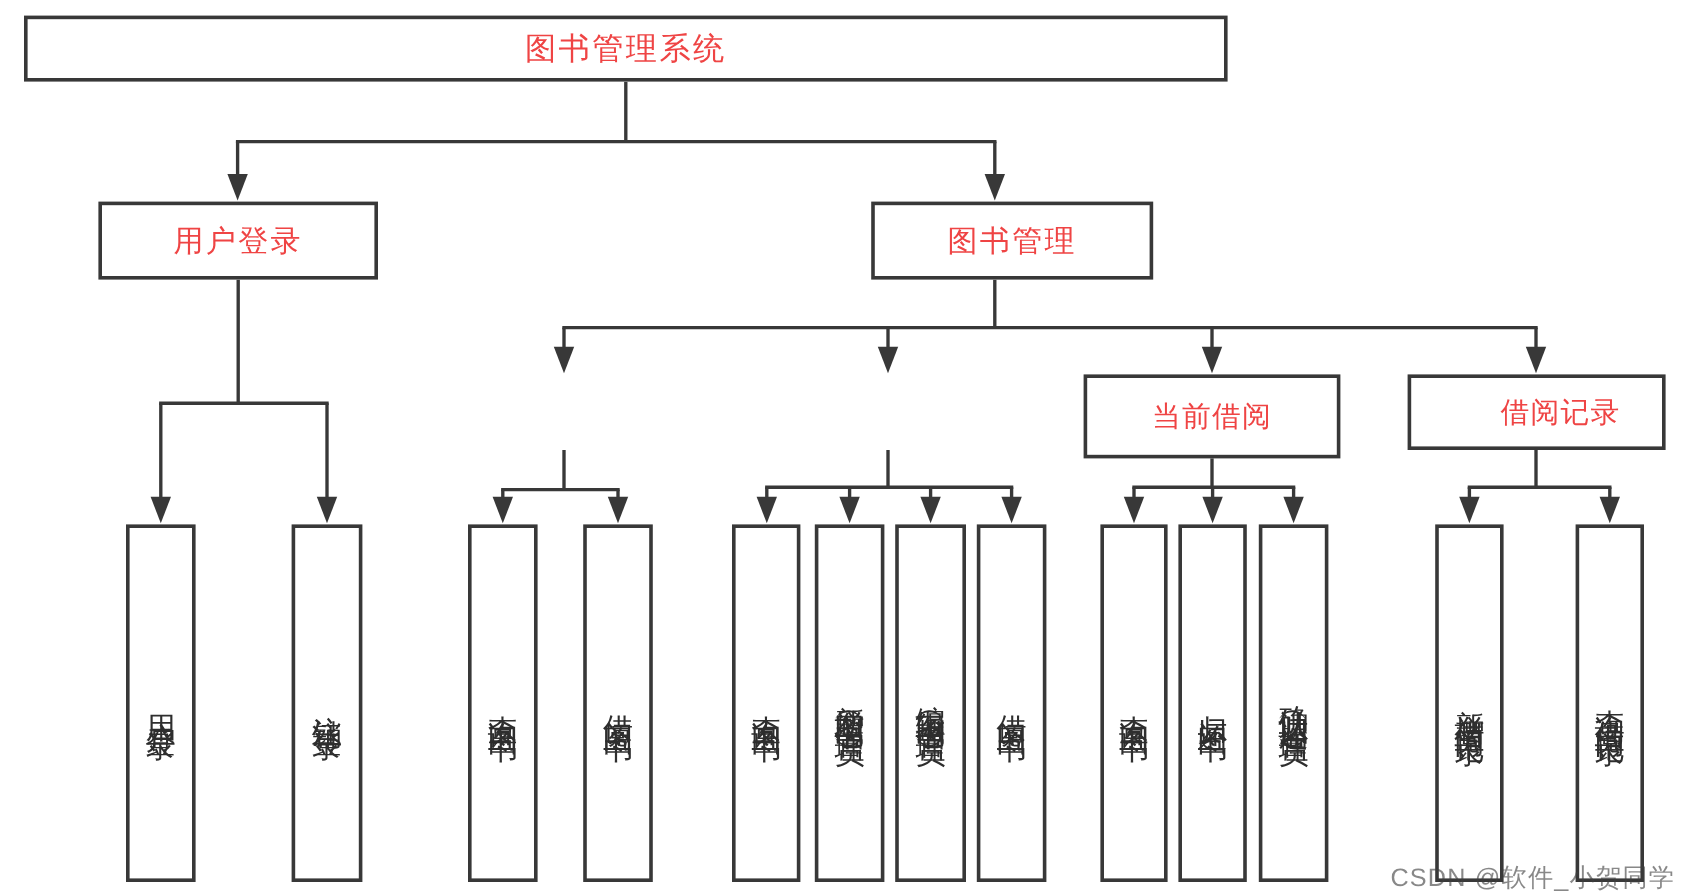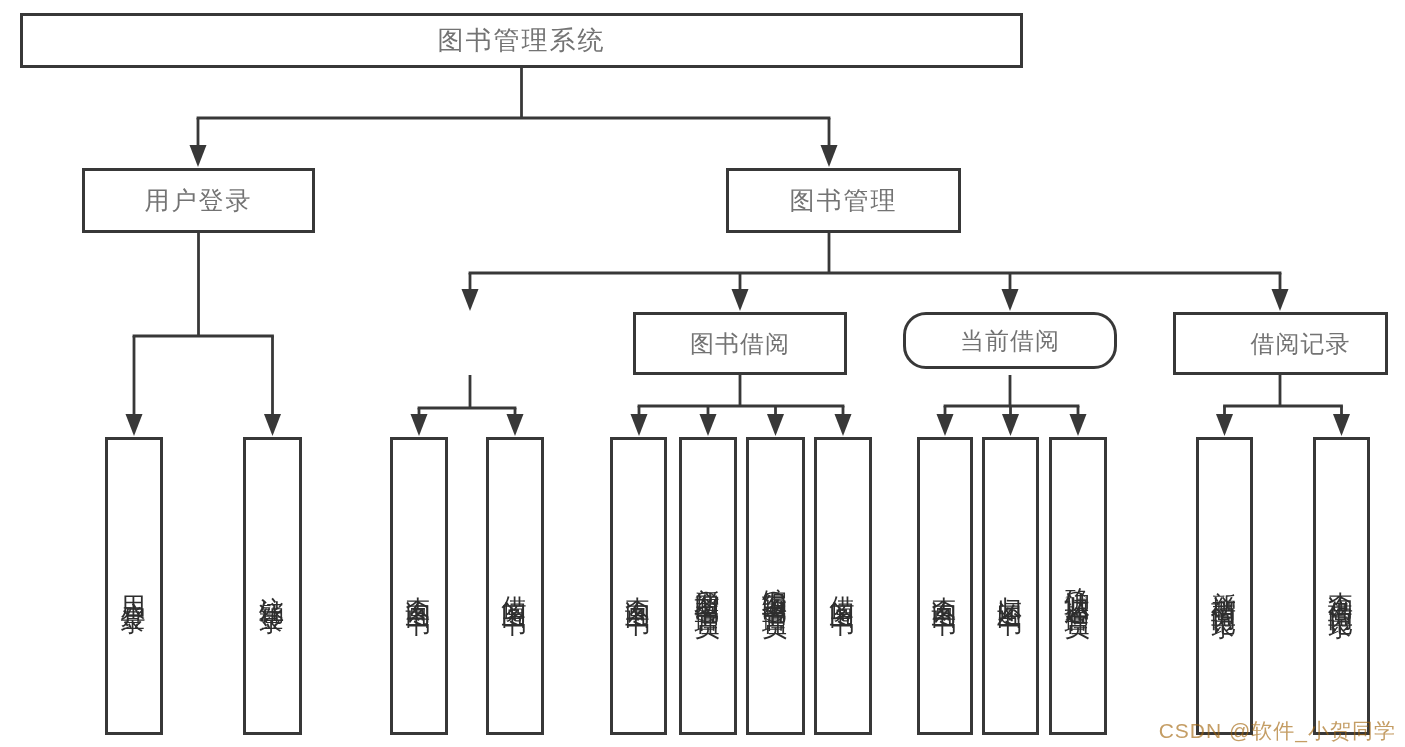--- a/index.html
+++ b/index.html
@@ -10,21 +10,21 @@
     font-family:"Liberation Sans","DejaVu Sans",sans-serif;
     overflow:hidden;
   }
   svg.connectors { position:absolute; left:0; top:0; z-index:1; }
   .node {
     position:absolute;
     box-sizing:border-box;
     background:#ffffff;
     border:3px solid #383838;
     display:flex; align-items:center; justify-content:center;
-    color:#737373;
+    color:#ef4444;
     z-index:2;
     white-space:nowrap;
   }
   .node.root  { font-size:26px; letter-spacing:2px; }
   .node.lvl2  { font-size:25px; letter-spacing:2px; }
   .node.lvl3  { font-size:24px; letter-spacing:1px; }
   .leaf {
     position:absolute;
     box-sizing:border-box;
     background:#ffffff;
@@ -35,21 +35,21 @@
     font-size:25px;
     letter-spacing:5px;
     color:#2e2e2e;
     z-index:2;
     top:437px; height:298px;
   }
   .watermark {
     position:absolute;
     right:9px; bottom:2px;
     font-size:21px;
-    color:#a16207;
+    color:#404040;
     opacity:0.62;
     letter-spacing:1px;
     z-index:3;
     white-space:nowrap;
   }
 </style>
 </head>
 <body>
 
 <div id="canvas">
@@ -118,22 +118,21 @@
       <path d="M1216 414 L1233 414 L1224.5 436 Z"></path>
       <path d="M1333 414 L1350 414 L1341.5 436 Z"></path>
     </g>
   </svg>
 
   <div class="node root" style="left:20px; top:13px; width:1003px; height:55px;">图书管理系统</div>
 
   <div class="node lvl2" style="left:82px; top:168px; width:233px; height:65px;">用户登录</div>
   <div class="node lvl2" style="left:712px; top:168px; width:235px; height:65px;margin-left:14px;">图书管理</div>
 
-  <div class="node lvl3" style="left:633px; top:312px; width:214px; height:63px;">图书借阅</div>
-  <div class="node lvl3" style="left:903px; top:312px; width:214px; height:57px;border-radius:23px;">当前借阅</div>
+  <div class="node lvl3" style="left:903px; top:312px; width:214px; height:70px;">当前借阅</div>
   <div class="node lvl3" style="left:1173px; top:312px; width:215px; height:63px;padding-left:40px;">借阅记录</div>
 
   <div class="leaf" style="left:105px; width:58px;">用户登录</div>
   <div class="leaf" style="left:243px; width:59px;">注销登录</div>
 
   <div class="leaf" style="left:390px; width:58px;">查询图书</div>
   <div class="leaf" style="left:486px; width:58px;">借阅图书</div>
 
   <div class="leaf" style="left:610px; width:57px;">查询图书</div>
   <div class="leaf" style="left:679px; width:58px; letter-spacing:4px;">新增图书（管理员）</div>

